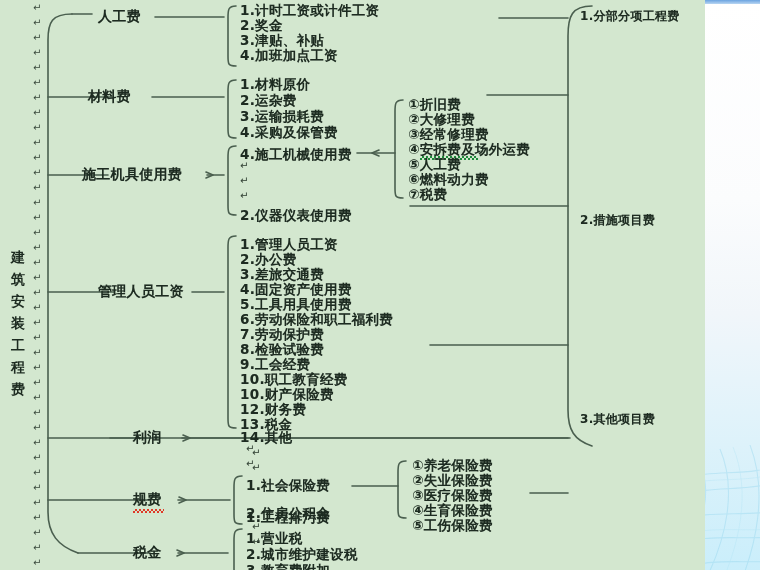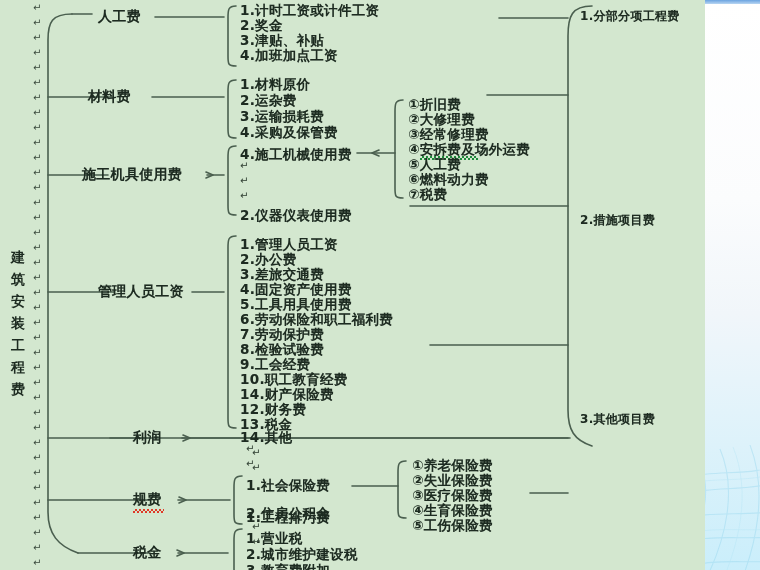--- a/index.html
+++ b/index.html
@@ -253,21 +253,21 @@
     <div class="tx lvl2" style="left:240px;top:236px">1.管理人员工资</div>
     <div class="tx lvl2" style="left:240px;top:251px">2.办公费</div>
     <div class="tx lvl2" style="left:240px;top:266px">3.差旅交通费</div>
     <div class="tx lvl2" style="left:240px;top:281px">4.固定资产使用费</div>
     <div class="tx lvl2" style="left:240px;top:296px">5.工具用具使用费</div>
     <div class="tx lvl2" style="left:240px;top:311px">6.劳动保险和职工福利费</div>
     <div class="tx lvl2" style="left:240px;top:326px">7.劳动保护费</div>
     <div class="tx lvl2" style="left:240px;top:341px">8.检验试验费</div>
     <div class="tx lvl2" style="left:240px;top:356px">9.工会经费</div>
     <div class="tx lvl2" style="left:240px;top:371px">10.职工教育经费</div>
-    <div class="tx lvl2" style="left:240px;top:386px">14.财产保险费</div>
+    <div class="tx lvl2" style="left:240px;top:386px">10.财产保险费</div>
     <div class="tx lvl2" style="left:240px;top:401px">12.财务费</div>
     <div class="tx lvl2" style="left:240px;top:416px">13.税金</div>
     <div class="tx lvl2" style="left:240px;top:429px">14.其他</div>
 
     <div class="tx lvl2" style="left:246px;top:477px">1.社会保险费</div>
     <div class="tx lvl2" style="left:246px;top:505px">2.住房公积金</div>
     <div class="tx lvl2" style="left:246px;top:509px">1.工程排污费</div>
 
     <div class="tx lvl3" style="left:412px;top:457px">①养老保险费</div>
     <div class="tx lvl3" style="left:412px;top:472px">②失业保险费</div>

